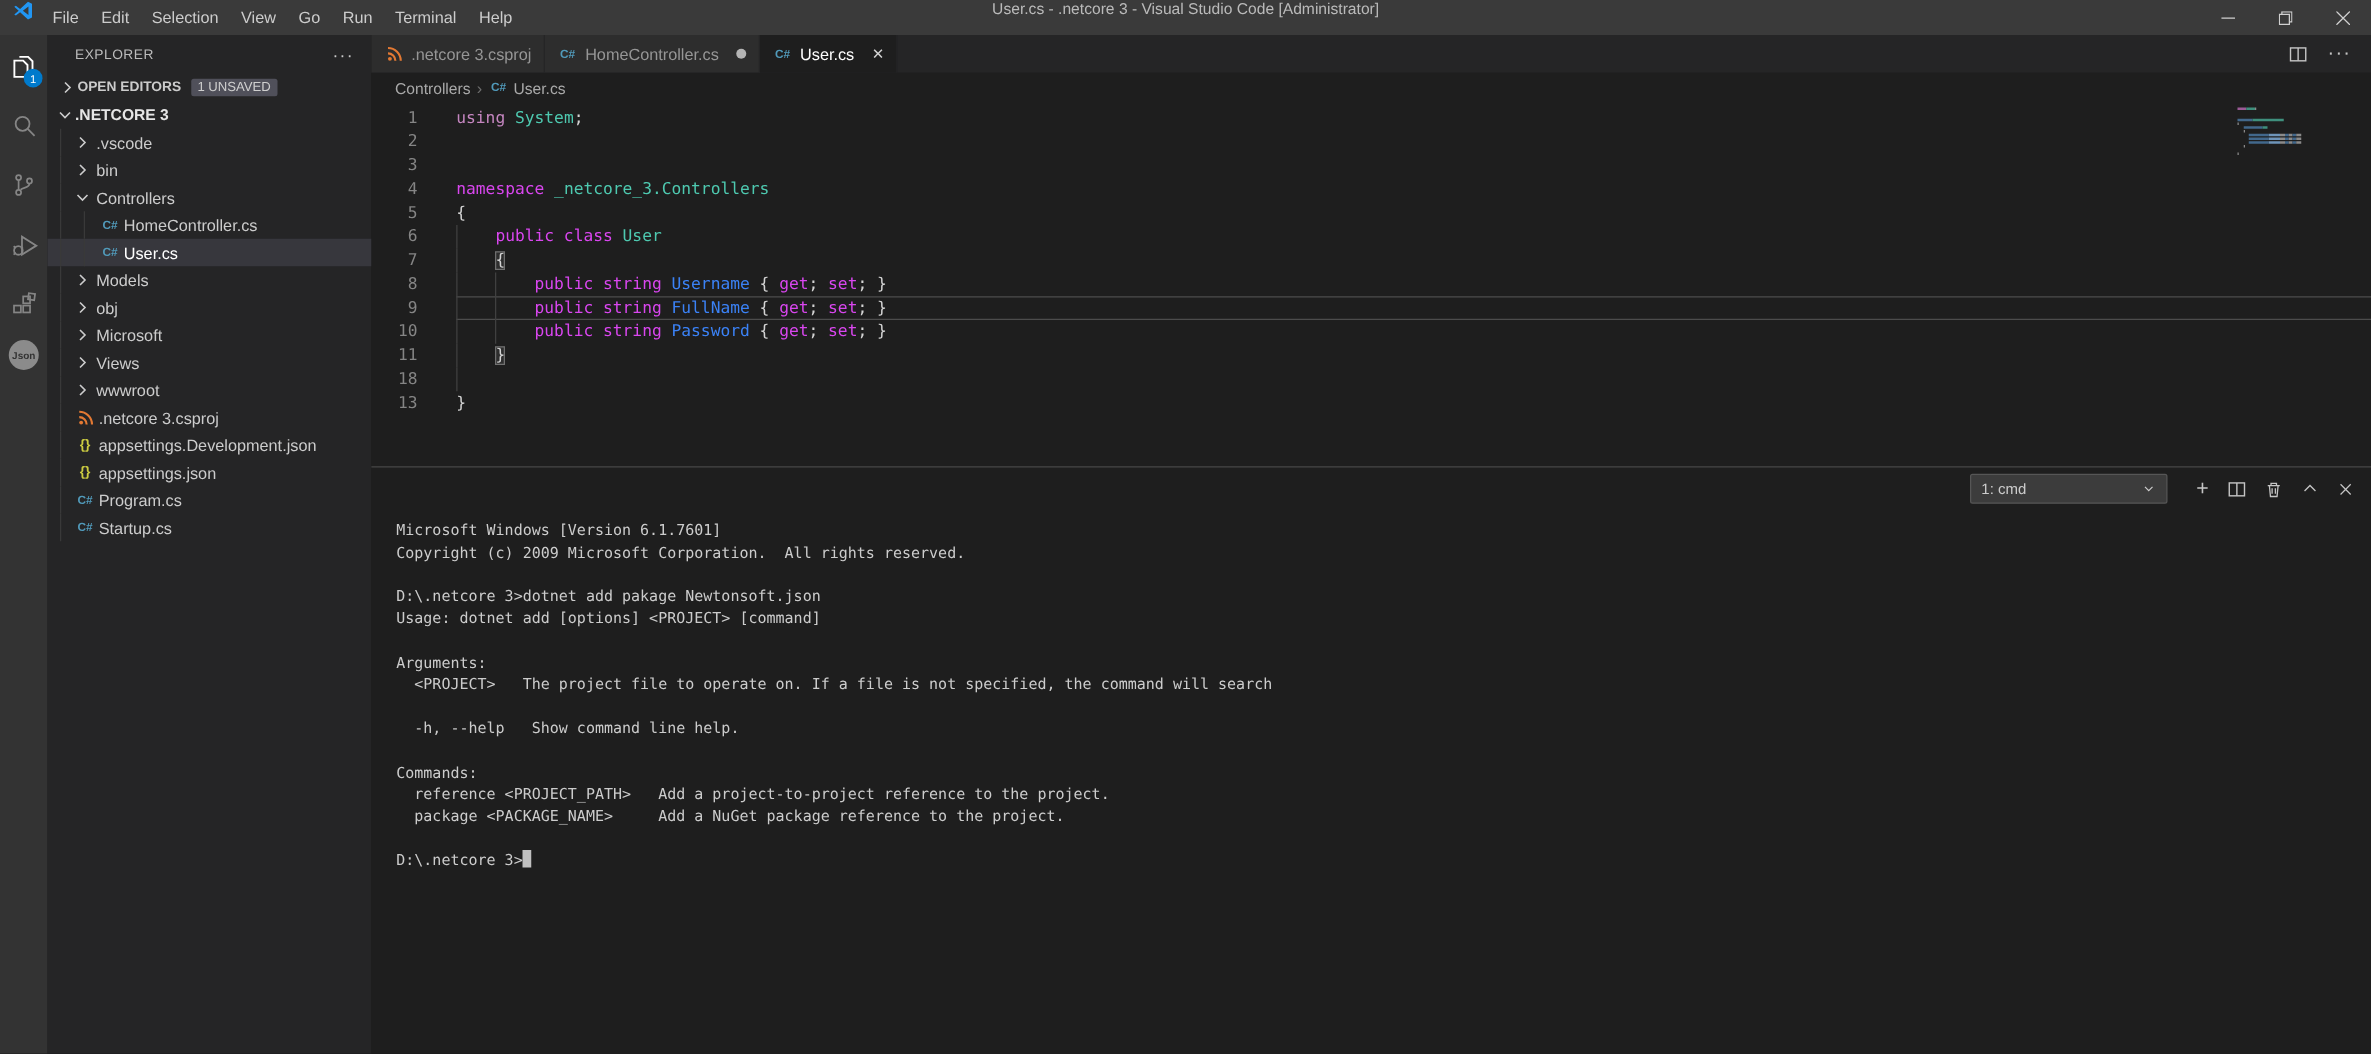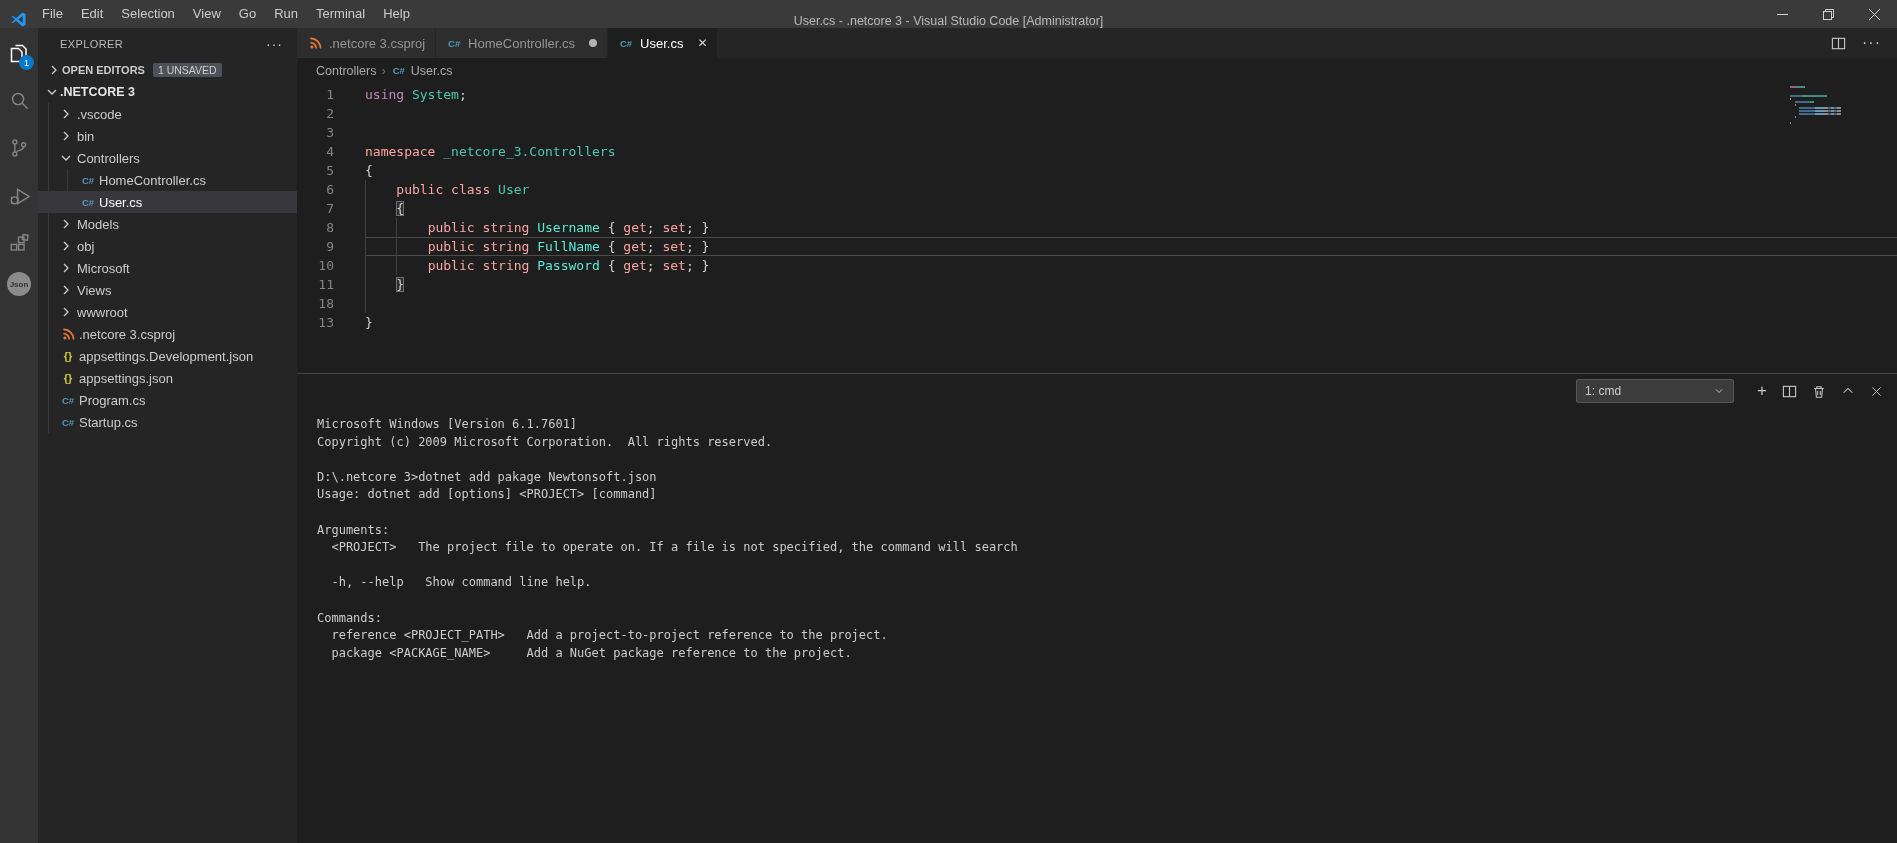--- a/index.html
+++ b/index.html
@@ -1,20 +1,20 @@
 <!DOCTYPE html>
 <html><head>
 <meta charset="utf-8">
 <style>
   * { margin:0; padding:0; box-sizing:border-box; }
   html,body { width:1897px; height:843px; overflow:hidden; background:#1e1e1e;
     font-family:"Liberation Sans","DejaVu Sans",sans-serif; }
 
   
-  .titlebar { height:28px; background:#3a3a3a; display:flex; align-items:flex-end; position:relative; color:#cccccc; }
+  .titlebar { height:28px; background:#3a3a3a; display:flex; align-items:flex-start; position:relative; color:#cccccc; }
   .vscode-logo { margin:0 6px 0 10px; display:flex; }
   .menubar { display:flex; font-size:13px; }
   .menu-item { padding:0 9px; line-height:28px; cursor:default; }
   .window-title { position:absolute; left:50%; transform:translateX(-50%); font-size:12.5px; color:#bababa; white-space:nowrap; }
   .window-controls { margin-left:auto; display:flex; height:28px; }
   .wc { width:46px; height:28px; display:flex; align-items:center; justify-content:center; color:#d0d0d0; }
 
   
   .workbench { display:flex; height:815px; }
 
@@ -58,21 +58,21 @@
 
   .breadcrumb { height:25px; display:flex; align-items:center; padding-left:19px; font-size:12.5px; color:#a9a9a9; gap:5px; }
   .bc-sep { color:#6e6e6e; font-size:13px; }
 
   .editor { height:290px; position:relative; padding-top:2px; }
   .code-line { display:flex; height:19px; font-family:"DejaVu Sans Mono","Liberation Mono",monospace; font-size:13px; line-height:19px; }
   .gutter { width:68px; padding-right:31px; text-align:right; color:#858585; flex:none; }
   .line-content { flex:1; position:relative; white-space:pre; color:#d4d4d4; }
   .code-line.current .line-content { box-shadow:inset 0 1px 0 #4c4c4c, inset 0 -1px 0 #4c4c4c; }
   .iguide { position:absolute; top:0; bottom:0; width:1px; background:#404040; }
-  .ctrl { color:#c586c0; } .kw { color:#fca5a5; } .type { color:#4ec9b0; } .mem { color:#5eead4; } .fg { color:#d4d4d4; }
+  .ctrl { color:#c586c0; } .kw { color:#d946ef; } .type { color:#4ec9b0; } .mem { color:#3b82f6; } .fg { color:#d4d4d4; }
   .br { outline:1px solid #707070; outline-offset:-1px; background:rgba(110,110,110,.2); }
 
   .minimap { position:absolute; right:22px; top:3px; width:85px; }
   .mm-row { display:flex; height:2px; margin-bottom:1px; }
   .mm-seg { height:2px; }
 
   
   .panel { flex:1; border-top:1px solid #474747; display:flex; flex-direction:column; }
   .panel-header { height:34px; display:flex; align-items:center; padding:0 14px 0 20px; flex:none; }
   .panel-tab { margin-right:27px; font-size:11.5px; letter-spacing:.4px; color:#969696; height:34px; line-height:34px; }
@@ -480,17 +480,18 @@
           <div class="term-line"></div>
           <div class="term-line">Arguments:</div>
           <div class="term-line">  &lt;PROJECT&gt;   The project file to operate on. If a file is not specified, the command will search</div>
           <div class="term-line"></div>
           <div class="term-line">  -h, --help   Show command line help.</div>
           <div class="term-line"></div>
           <div class="term-line">Commands:</div>
           <div class="term-line">  reference &lt;PROJECT_PATH&gt;   Add a project-to-project reference to the project.</div>
           <div class="term-line">  package &lt;PACKAGE_NAME&gt;     Add a NuGet package reference to the project.</div>
           <div class="term-line"></div>
+          <div class="term-line">D:\.netcore 3&gt;<span class="cursor-block"></span></div>
         </div>
     </div>
 
   </div>
 </div>
 
 </body></html>

